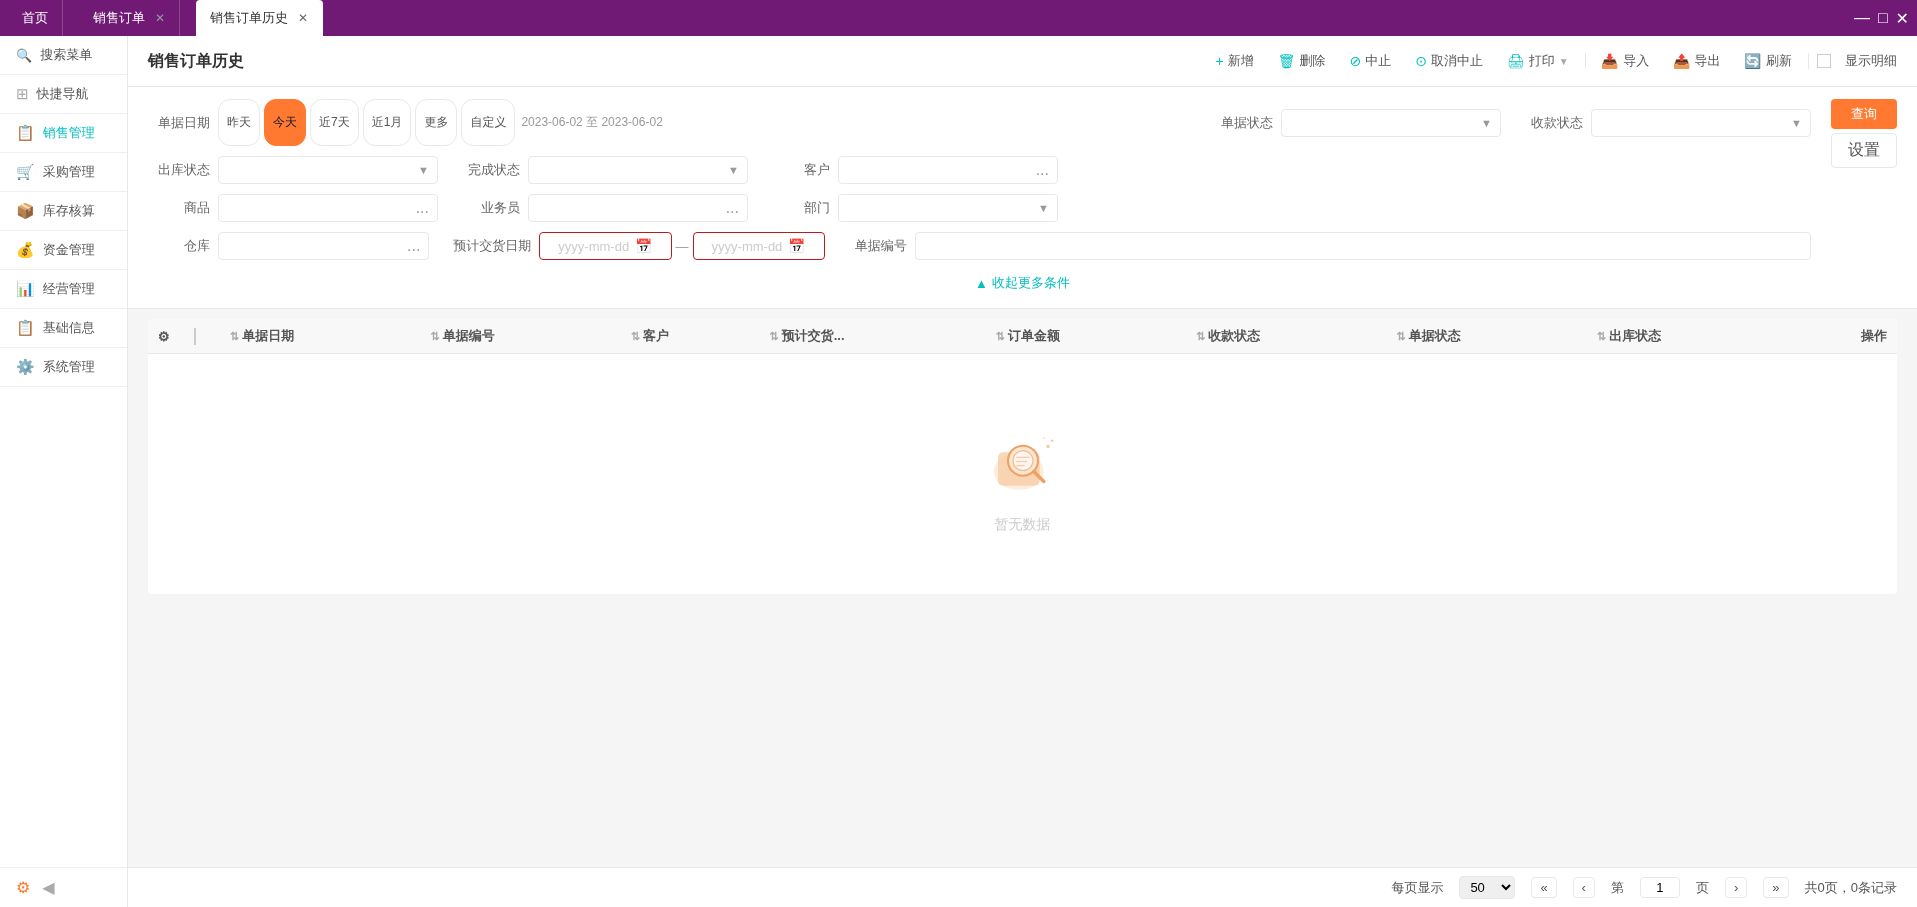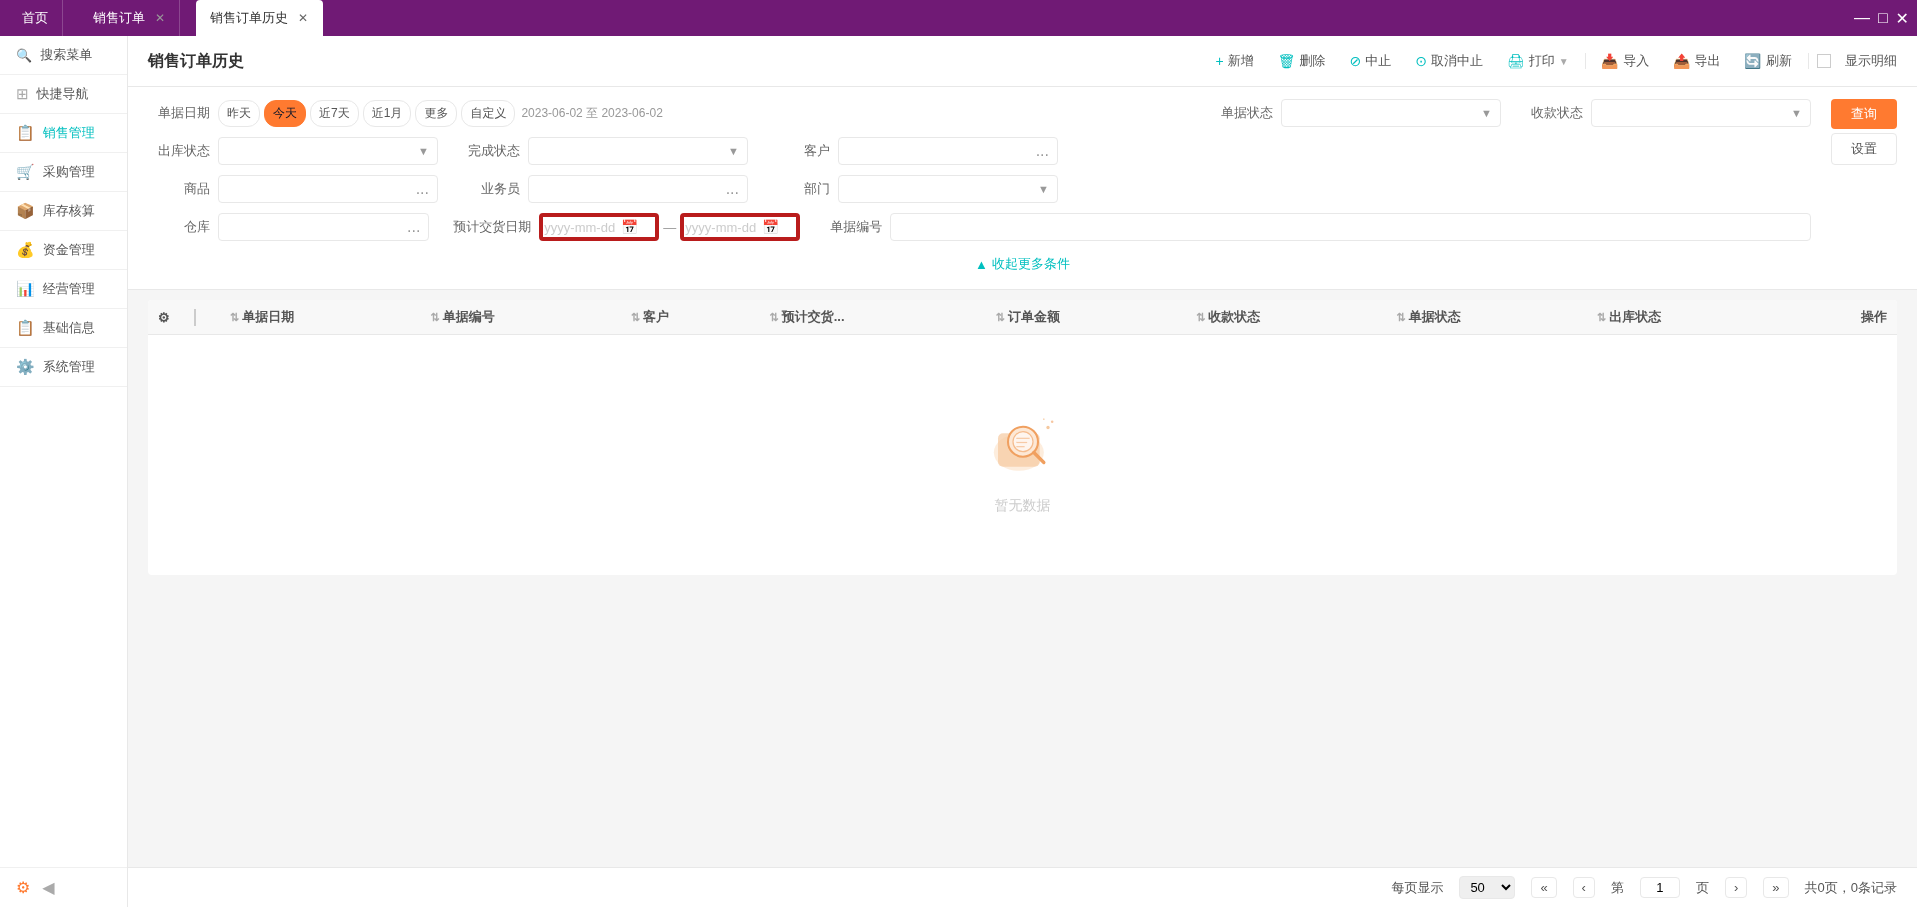--- a/index.html
+++ b/index.html
@@ -34,35 +34,35 @@
     .toolbar-divider { width: 1px; height: 16px; background: #e8e8e8; }
     .display-toggle { display: flex; align-items: center; gap: 14px; font-size: 13px; color: #555; }
     .checkbox-display { width: 14px; height: 14px; border: 1px solid #ccc; display: inline-block; }
 
     
     .filter-area { background: #fff; padding: 12px 20px; border-bottom: 1px solid #e8e8e8; flex-shrink: 0; }
     .filter-row { display: flex; align-items: center; gap: 0; margin-bottom: 10px; }
     .filter-label { width: 70px; color: #666; font-size: 13px; text-align: right; padding-right: 8px; flex-shrink: 0; }
     .filter-control { display: flex; align-items: center; flex: 1; gap: 6px; }
     .date-chips { display: flex; align-items: center; gap: 4px; }
-    .date-chip { padding: 4px 8px; border-radius: 12px; font-size: 12px; cursor: pointer; color: #555; border: 1px solid #e8e8e8; }
+    .date-chip { padding: 14px 8px; border-radius: 12px; font-size: 12px; cursor: pointer; color: #555; border: 1px solid #e8e8e8; }
     .date-chip.active { background: #ff7a30; color: #0f172a; border-color: #ff7a30; }
     .date-range { font-size: 12px; color: #999; }
     .select-box { display: flex; align-items: center; border: 1px solid #e8e8e8; border-radius: 4px; padding: 4px 8px; min-width: 180px; height: 28px; background: #fff; cursor: pointer; }
     .select-box .select-text { flex: 1; color: #ccc; font-size: 13px; }
     .select-box .arrow { color: #999; font-size: 11px; }
     .input-box { display: flex; align-items: center; border: 1px solid #e8e8e8; border-radius: 4px; padding: 4px 8px; min-width: 180px; height: 28px; background: #fff; }
     .input-box input { border: none; outline: none; flex: 1; font-size: 13px; color: #333; }
     .dots-btn { color: #999; font-size: 16px; cursor: pointer; margin-left: 4px; }
     .date-input-group { display: flex; align-items: center; gap: 4px; }
-    .date-input { border: 4px solid #b91c1c; border-radius: 4px; padding: 4px 1px; height: 28px; font-size: 13px; color: #ccc; background: #fff; display: flex; align-items: center; gap: 6px; cursor: pointer; min-width: 120px; }
+    .date-input { border: 1px solid #b91c1c; border-radius: 4px; padding: 4px 18px; height: 28px; font-size: 13px; color: #ccc; background: #fff; display: flex; align-items: center; gap: 6px; cursor: pointer; min-width: 120px; }
     .date-sep { color: #999; }
     .collapse-btn { display: flex; align-items: center; justify-content: center; gap: 4px; color: #00bfbf; font-size: 13px; cursor: pointer; padding: 4px 0; }
     .query-btn { background: #ff7a30; color: #fff; border: none; border-radius: 4px; padding: 6px 20px; font-size: 13px; cursor: pointer; }
-    .set-btn { background: #fff; color: #555; border: 1px solid #e8e8e8; border-radius: 4px; padding: 6px 16px; font-size: 13px; cursor: pointer; }
+    .set-btn { background: #fff; color: #555; border: 1px solid #e8e8e8; border-radius: 4px; padding: 6px 16px; font-size: 16px; cursor: pointer; }
     .filter-actions { display: flex; flex-direction: column; gap: 4px; margin-left: 8px; }
 
     
     .table-area { flex: 1; overflow: auto; padding: 10px 20px; }
     .data-table { width: 100%; border-collapse: collapse; background: #fff; border-radius: 4px; overflow: hidden; }
     .data-table th { background: #f8f8f8; padding: 8px 10px; text-align: left; font-size: 13px; color: #555; border-bottom: 1px solid #e8e8e8; white-space: nowrap; }
     .data-table td { padding: 8px 10px; font-size: 13px; color: #333; border-bottom: 1px solid #f5f5f5; }
     .th-sort { display: flex; align-items: center; gap: 3px; cursor: pointer; }
     .th-check { width: 16px; height: 16px; border: 1px solid #ccc; }
     .empty-state { display: flex; flex-direction: column; align-items: center; justify-content: center; padding: 60px 0; }

